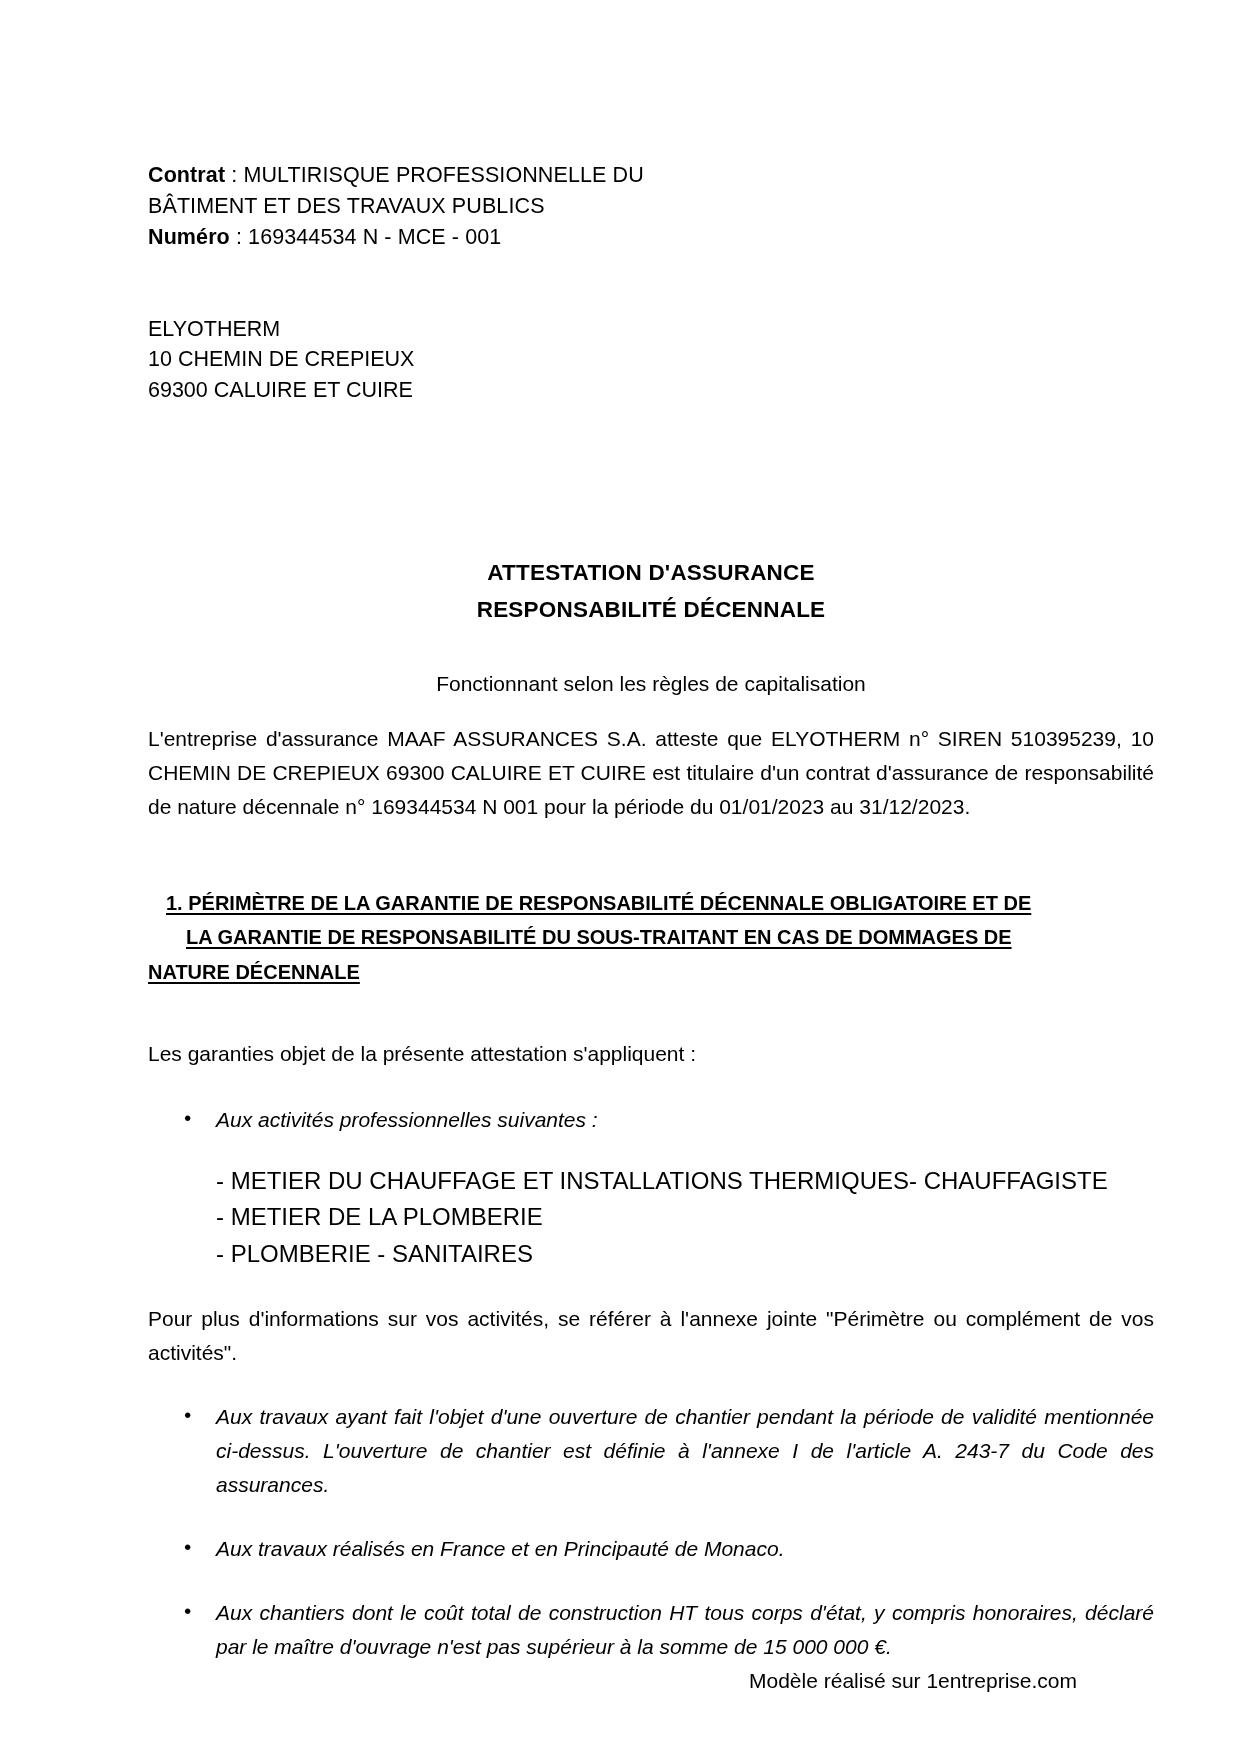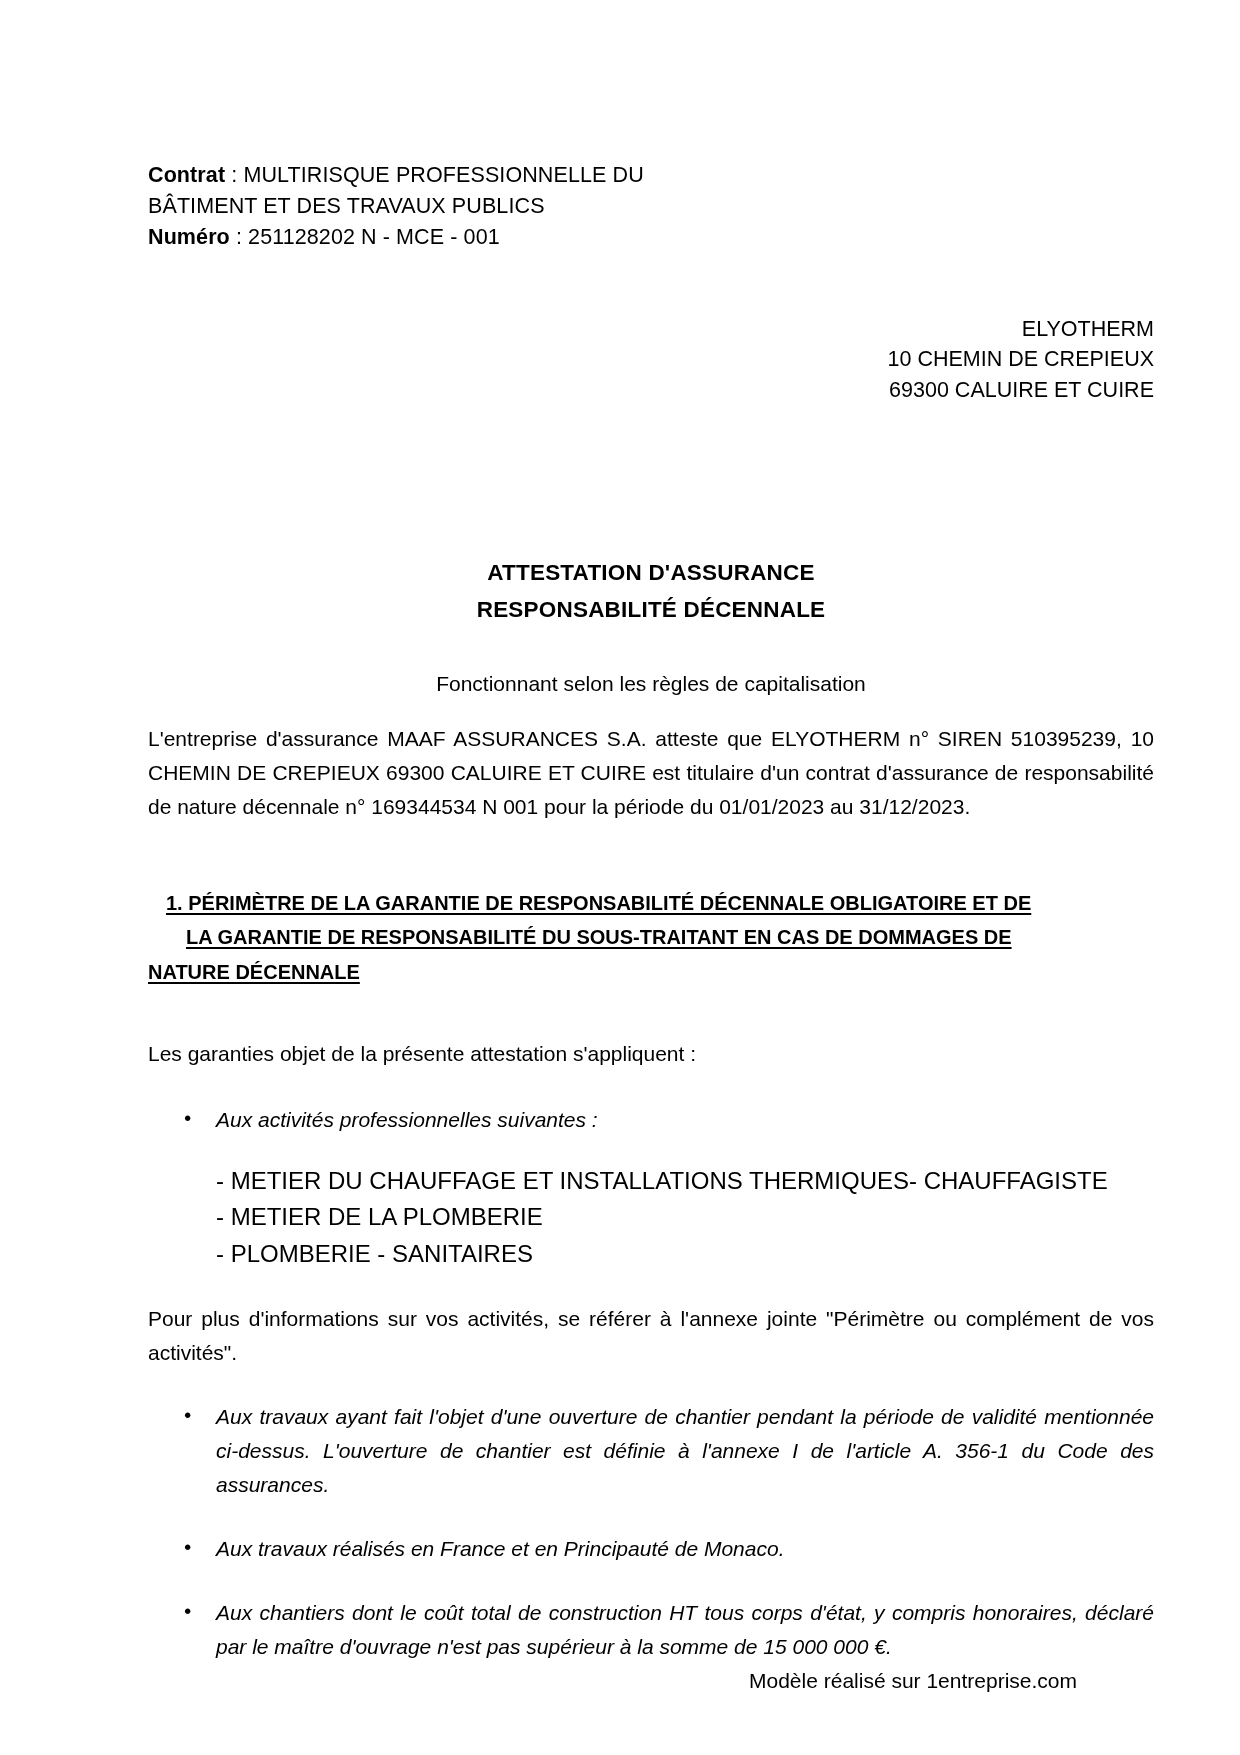--- a/index.html
+++ b/index.html
@@ -24,21 +24,21 @@
   
   .header-block {
     font-size: 21.5px;
     line-height: 1.45;
     letter-spacing: 0.1px;
   }
   .header-block .lbl { font-weight: bold; }
 
   .addr-block {
     margin-top: 60px;
-    text-align: right;
+    text-align: left;
     font-size: 21.5px;
     line-height: 1.42;
   }
   .addr-line { display: block; }
   .addr-line.city { padding-right: 0px; }
 
   
   .title-block {
     margin-top: 150px;
     text-align: center;
@@ -140,21 +140,21 @@
 <body>
 
 <div class="page">
 
   <div class="header-block">
     <div>
       <span class="lbl">Contrat</span><span> : </span><span>MULTIRISQUE PROFESSIONNELLE DU</span>
     </div>
     <div>BÂTIMENT ET DES TRAVAUX PUBLICS</div>
     <div>
-      <span class="lbl">Numéro</span><span> : </span><span>251128202 N - MCE - 001</span>
+      <span class="lbl">Numéro</span><span> : </span><span>169344534 N - MCE - 001</span>
     </div>
   </div>
 
   <div class="addr-block">
     <span class="addr-line">ELYOTHERM</span>
     <span class="addr-line">10 CHEMIN DE CREPIEUX</span>
     <span class="addr-line city">69300 CALUIRE ET CUIRE</span>
   </div>
 
   <div class="title-block">
@@ -180,20 +180,20 @@
 
   <div class="sub-list">
     <span class="sub-item">- METIER DU CHAUFFAGE ET INSTALLATIONS THERMIQUES- CHAUFFAGISTE</span>
     <span class="sub-item">- METIER DE LA PLOMBERIE</span>
     <span class="sub-item">- PLOMBERIE - SANITAIRES</span>
   </div>
 
   <p class="para-note">Pour plus d'informations sur vos activités, se référer à l'annexe jointe "Périmètre ou complément de vos activités".</p>
 
   <ul class="bullets bullets-2">
-    <li>Aux travaux ayant fait l'objet d'une ouverture de chantier pendant la période de validité mentionnée ci-dessus. L'ouverture de chantier est définie à l'annexe I de l'article A. 356-1 du Code des assurances.</li>
+    <li>Aux travaux ayant fait l'objet d'une ouverture de chantier pendant la période de validité mentionnée ci-dessus. L'ouverture de chantier est définie à l'annexe I de l'article A. 243-7 du Code des assurances.</li>
     <li>Aux travaux réalisés en France et en Principauté de Monaco.</li>
     <li>Aux chantiers dont le coût total de construction HT tous corps d'état, y compris honoraires, déclaré par le maître d'ouvrage n'est pas supérieur à la somme de 15 000 000 €.</li>
   </ul>
 
   <div class="footer">Modèle réalisé sur 1entreprise.com</div>
 
 </div>
 
 </body></html>

